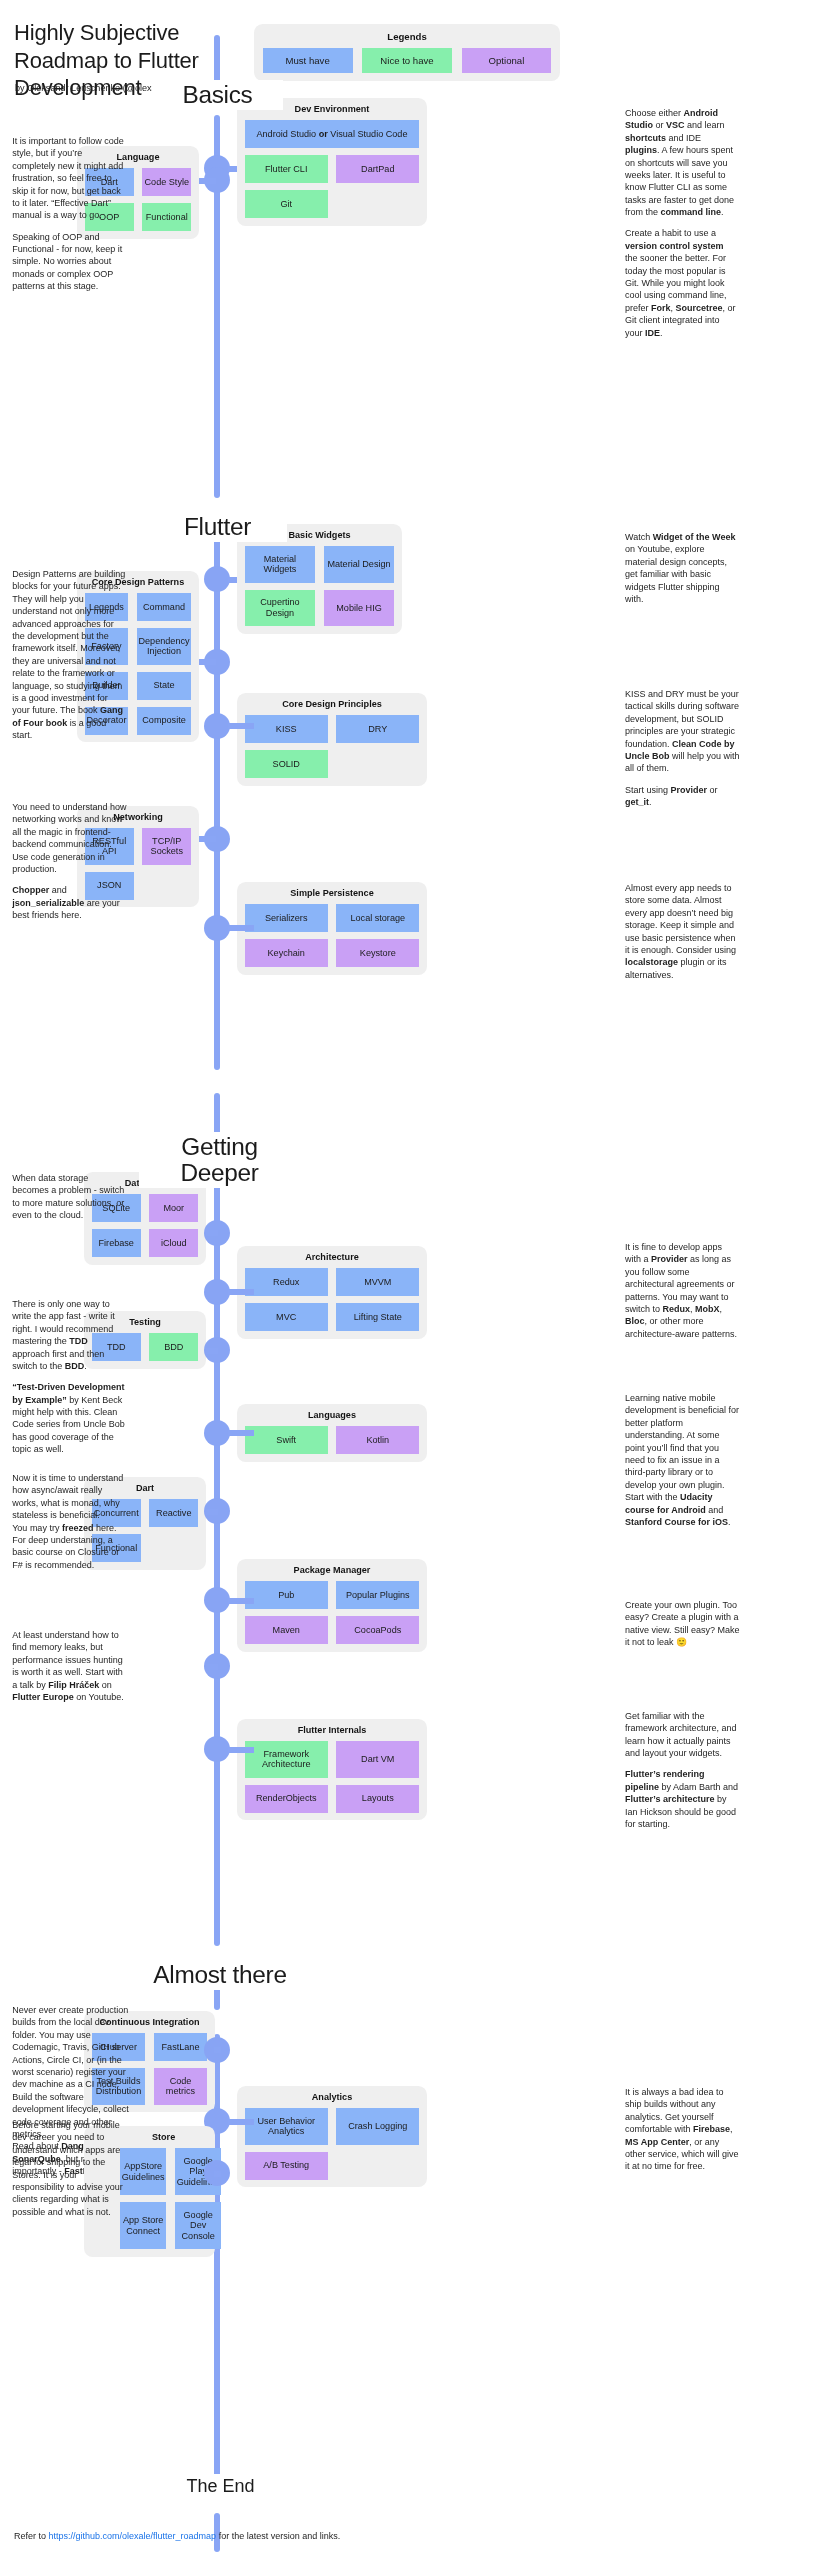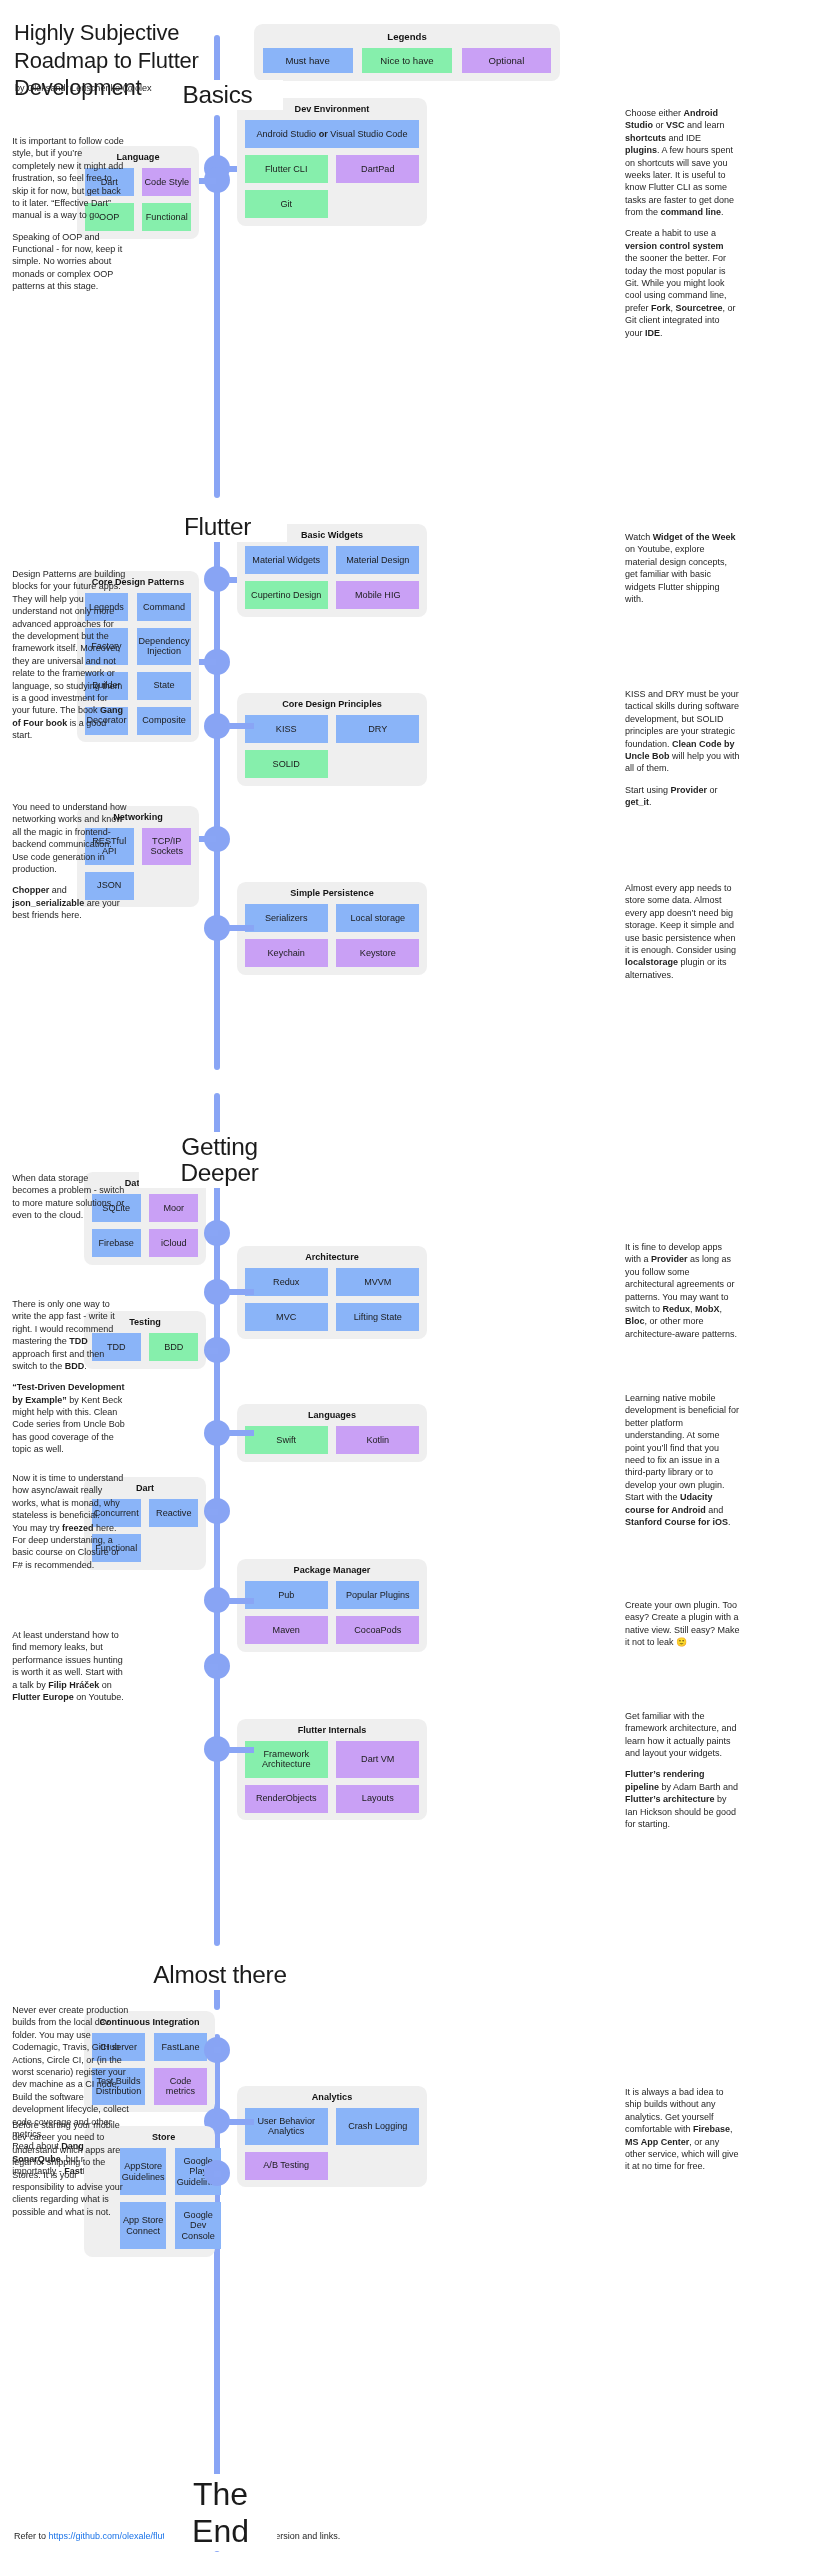--- a/index.html
+++ b/index.html
@@ -141,21 +141,21 @@
   
   .footer {
     position: absolute;
     left: 14px; top: 2531px;
     font-size: 9px;
     color: #1f1f1f;
   }
   .footer a { color:#1a73e8; text-decoration: none; }
   .end-label {
     position: absolute;
-    font-size: 32px;
+    font-size: 18px;
     color: #1b1b1b;
     background:#fff;
     padding: 1.7px 8.7px;
     z-index: 5;
   }
 </style>
 </head>
 <body>
 
 <div id="root">
@@ -217,21 +217,21 @@
     </div>
   </div>
   <div class="connector" style="left:199px;top:178px;width:17.4px;"></div>
   <div class="note" style="left:12.2px;top:135px;width:113px;">
       <p>It is important to follow code style, but if you’re completely new it might add frustration, so feel free to skip it for now, but get back to it later. “Effective Dart” manual is a way to go.</p>
       <p>Speaking of OOP and Functional - for now, keep it simple. No worries about monads or complex OOP patterns at this stage.</p>
     </div>
 
   <div class="node" style="top: 566px;"></div>
   <div class="connector" style="left: 228px; top: 577px; width: 26px;"></div>
-  <div class="card" style="left: 237px; top: 524px; width: 190px;">
+  <div class="card" style="left: 237px; top: 524px; width: 165px;">
     <div class="card-title">Basic Widgets</div>
     <div class="card-grid">
       <div class="chip c-blue">Material Widgets</div>
       <div class="chip c-blue">Material Design</div>
       <div class="chip c-yellow">Cupertino Design</div>
       <div class="chip c-purple">Mobile HIG</div>
     </div>
   </div>
   <div class="note" style="left: 625px; top: 531px; width: 113px;">
       <p>Watch <b>Widget of the Week</b> on Youtube, explore material design concepts, get familiar with basic widgets Flutter shipping with.</p>

